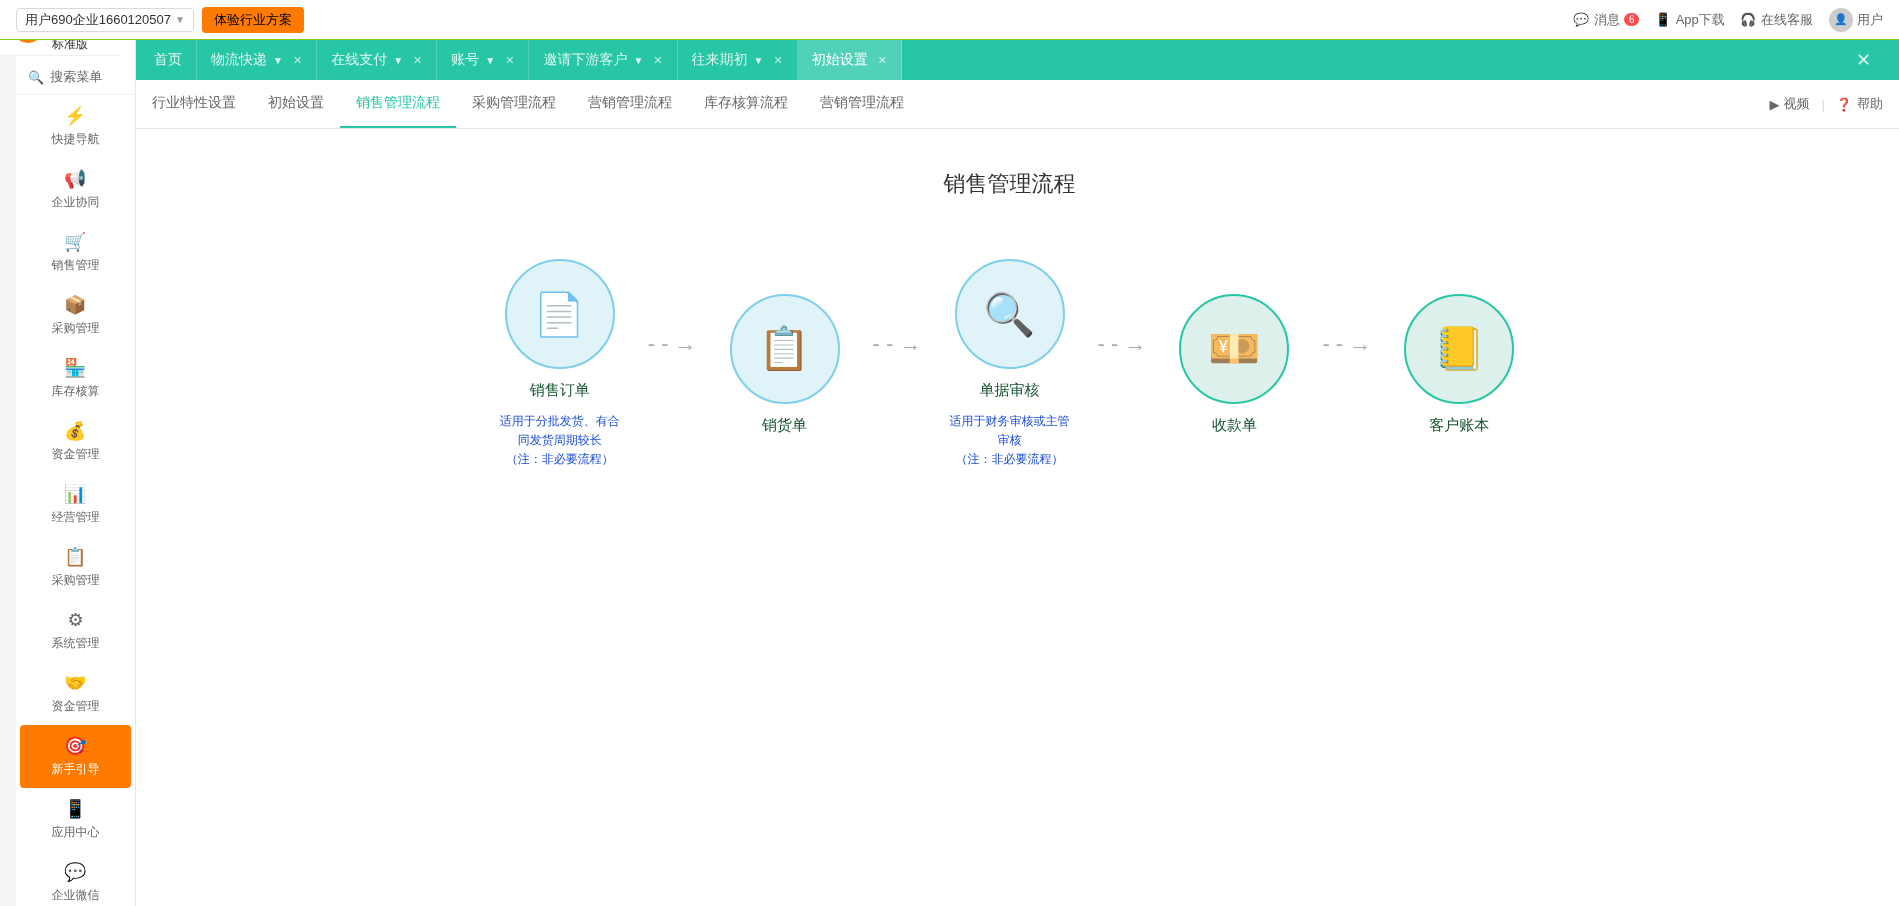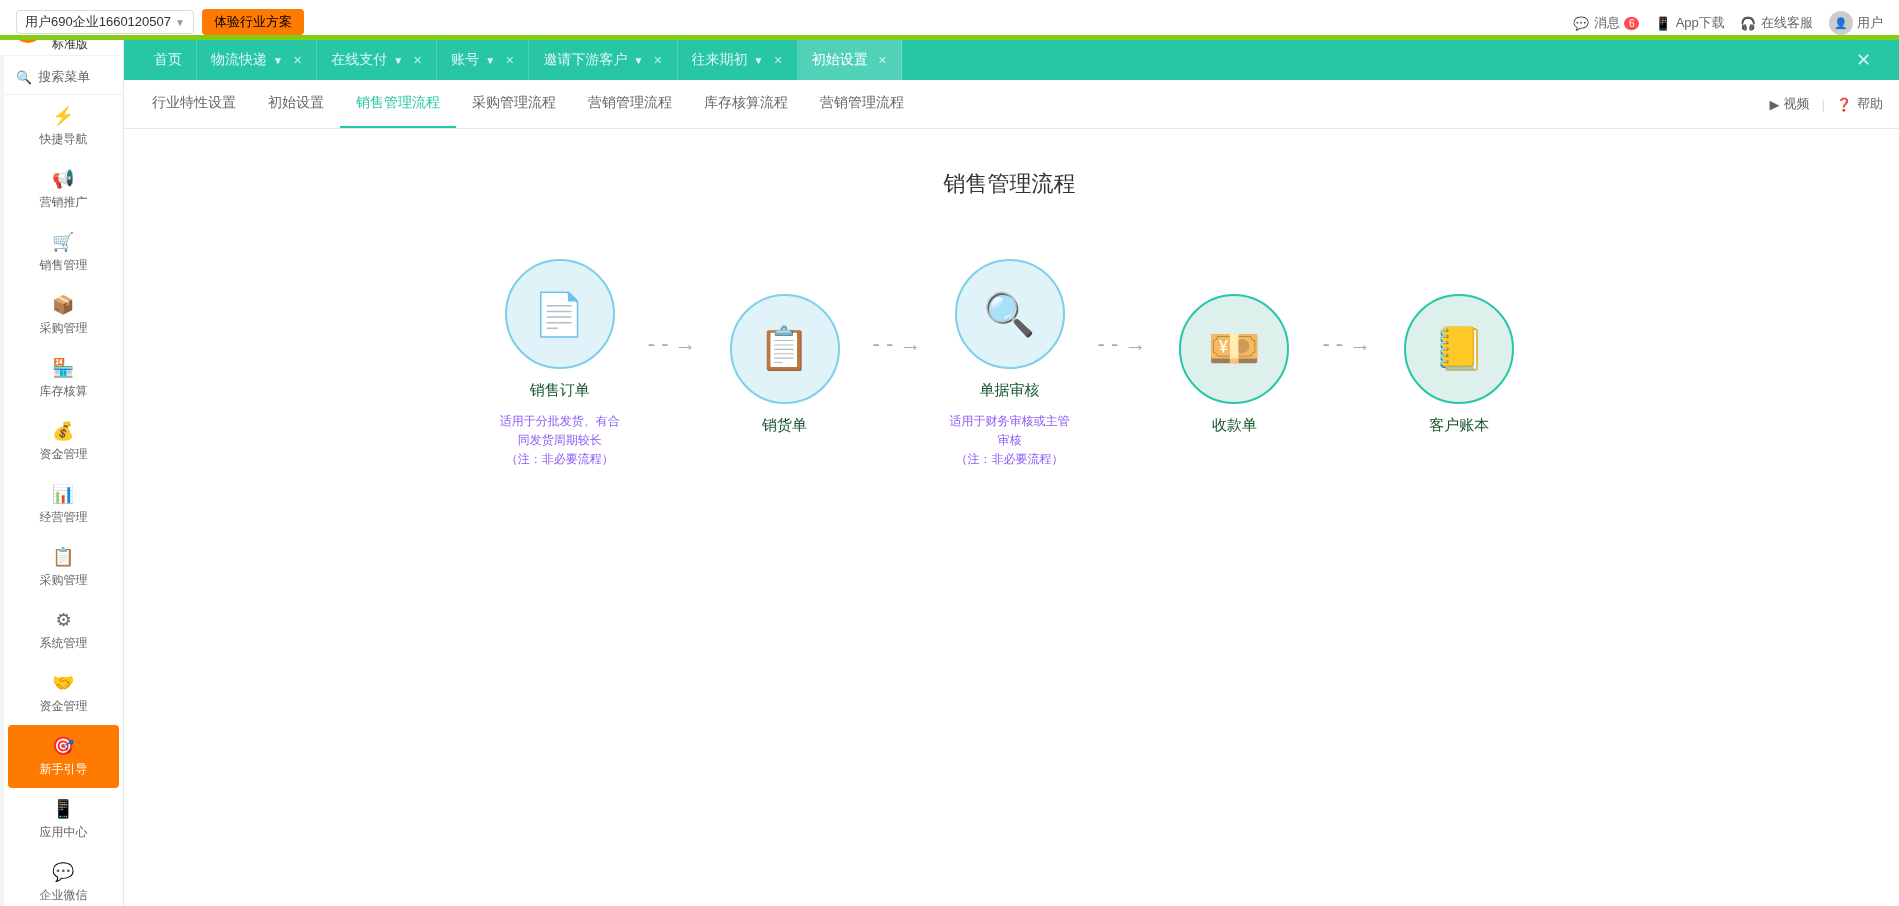--- a/index.html
+++ b/index.html
@@ -1,42 +1,42 @@
 <!DOCTYPE html>
 <html><head>
   <meta charset="utf-8">
   <style>
     * { margin: 0; padding: 0; box-sizing: border-box; }
     body { font-family: "Microsoft YaHei", "PingFang SC", sans-serif; font-size: 14px; background: #f5f5f5; overflow: hidden; }
 
     
     .top-header {
-      display: flex; align-items: flex-end; justify-content: space-between;
+      display: flex; align-items: center; justify-content: space-between;
       background: #fff; height: 40px; padding: 0 16px;
-      border-bottom: 5px solid #84cc16; position: fixed; top: 0; left: 0; right: 0; z-index: 100;
+      border-bottom: 1px solid #84cc16; position: fixed; top: 0; left: 0; right: 0; z-index: 100;
     }
     .top-header-left { display: flex; align-items: center; gap: 8px; }
     .user-selector {
       display: flex; align-items: center; gap: 4px;
       border: 1px solid #d9d9d9; border-radius: 4px; padding: 2px 8px;
       background: #fff; cursor: pointer; font-size: 13px; color: #333;
     }
     .user-selector .arrow { color: #999; font-size: 10px; }
     .trial-btn {
       background: #ff7a00; color: #000000; border: none; border-radius: 4px;
       padding: 4px 12px; cursor: pointer; font-size: 13px;
     }
     .top-header-right { display: flex; align-items: center; gap: 16px; color: #666; font-size: 13px; }
     .top-header-right .icon-item { display: flex; align-items: center; gap: 4px; cursor: pointer; }
     .badge { background: #ff4d4f; color: #fff; border-radius: 10px; font-size: 10px; padding: 1px 5px; }
     .avatar { width: 24px; height: 24px; border-radius: 50%; background: #ccc; display: flex; align-items: center; justify-content: center; font-size: 11px; }
 
     
     .sidebar {
-      position: fixed; top: 0; left: 4px; width: 120px; height: 100vh;
+      position: fixed; top: 0; left: 16px; width: 120px; height: 100vh;
       background: #fff; border-right: 1px solid #e8e8e8; z-index: 99;
       display: flex; flex-direction: column; padding-top: 60px;
     }
     .sidebar-logo {
       position: fixed; top: 0; left: 0; width: 120px; height: 56px;
       display: flex; align-items: center; padding: 8px 12px; gap: 8px;
       background: #fff; border-bottom: 1px solid #f0f0f0;
     }
     .logo-icon { width: 32px; height: 32px; }
     .logo-text { font-size: 12px; color: #333; line-height: 1.4; }
@@ -107,21 +107,21 @@
     .flow-step {
       display: flex; flex-direction: column; align-items: center; gap: 12px;
       min-width: 160px;
     }
     .flow-circle {
       width: 110px; height: 110px; border-radius: 50%;
       border: 2px solid #a8d8ea; background: #e8f6fb;
       display: flex; align-items: center; justify-content: center;
     }
     .flow-step-name { font-size: 15px; color: #14532d; font-weight: 500; text-align: center; }
-    .flow-step-desc { font-size: 12px; color: #8b5cf6; text-align: center; line-height: 1.6; max-width: 130px; }
+    .flow-step-desc { font-size: 12px; color: #1d4ed8; text-align: center; line-height: 1.6; max-width: 130px; }
     .flow-arrow {
       font-size: 22px; color: #aaa; margin: 0 8px; flex-shrink: 0;
       padding-bottom: 40px;
     }
   </style>
 </head>
 <body>
 
 <div class="top-header">
   <div class="top-header-left">
@@ -170,21 +170,21 @@
     <span>搜索菜单</span>
   </div>
 
   <div id="sidebar-items-container">
   <div class="sidebar-item">
     <span class="sidebar-icon">⚡</span>
     <span>快捷导航</span>
   </div>
       <div class="sidebar-item">
     <span class="sidebar-icon">📢</span>
-    <span>营销推广</span>
+    <span>企业协同</span>
   </div>
       <div class="sidebar-item">
     <span class="sidebar-icon">🛒</span>
     <span>销售管理</span>
   </div>
       <div class="sidebar-item">
     <span class="sidebar-icon">📦</span>
     <span>采购管理</span>
   </div>
       <div class="sidebar-item">

